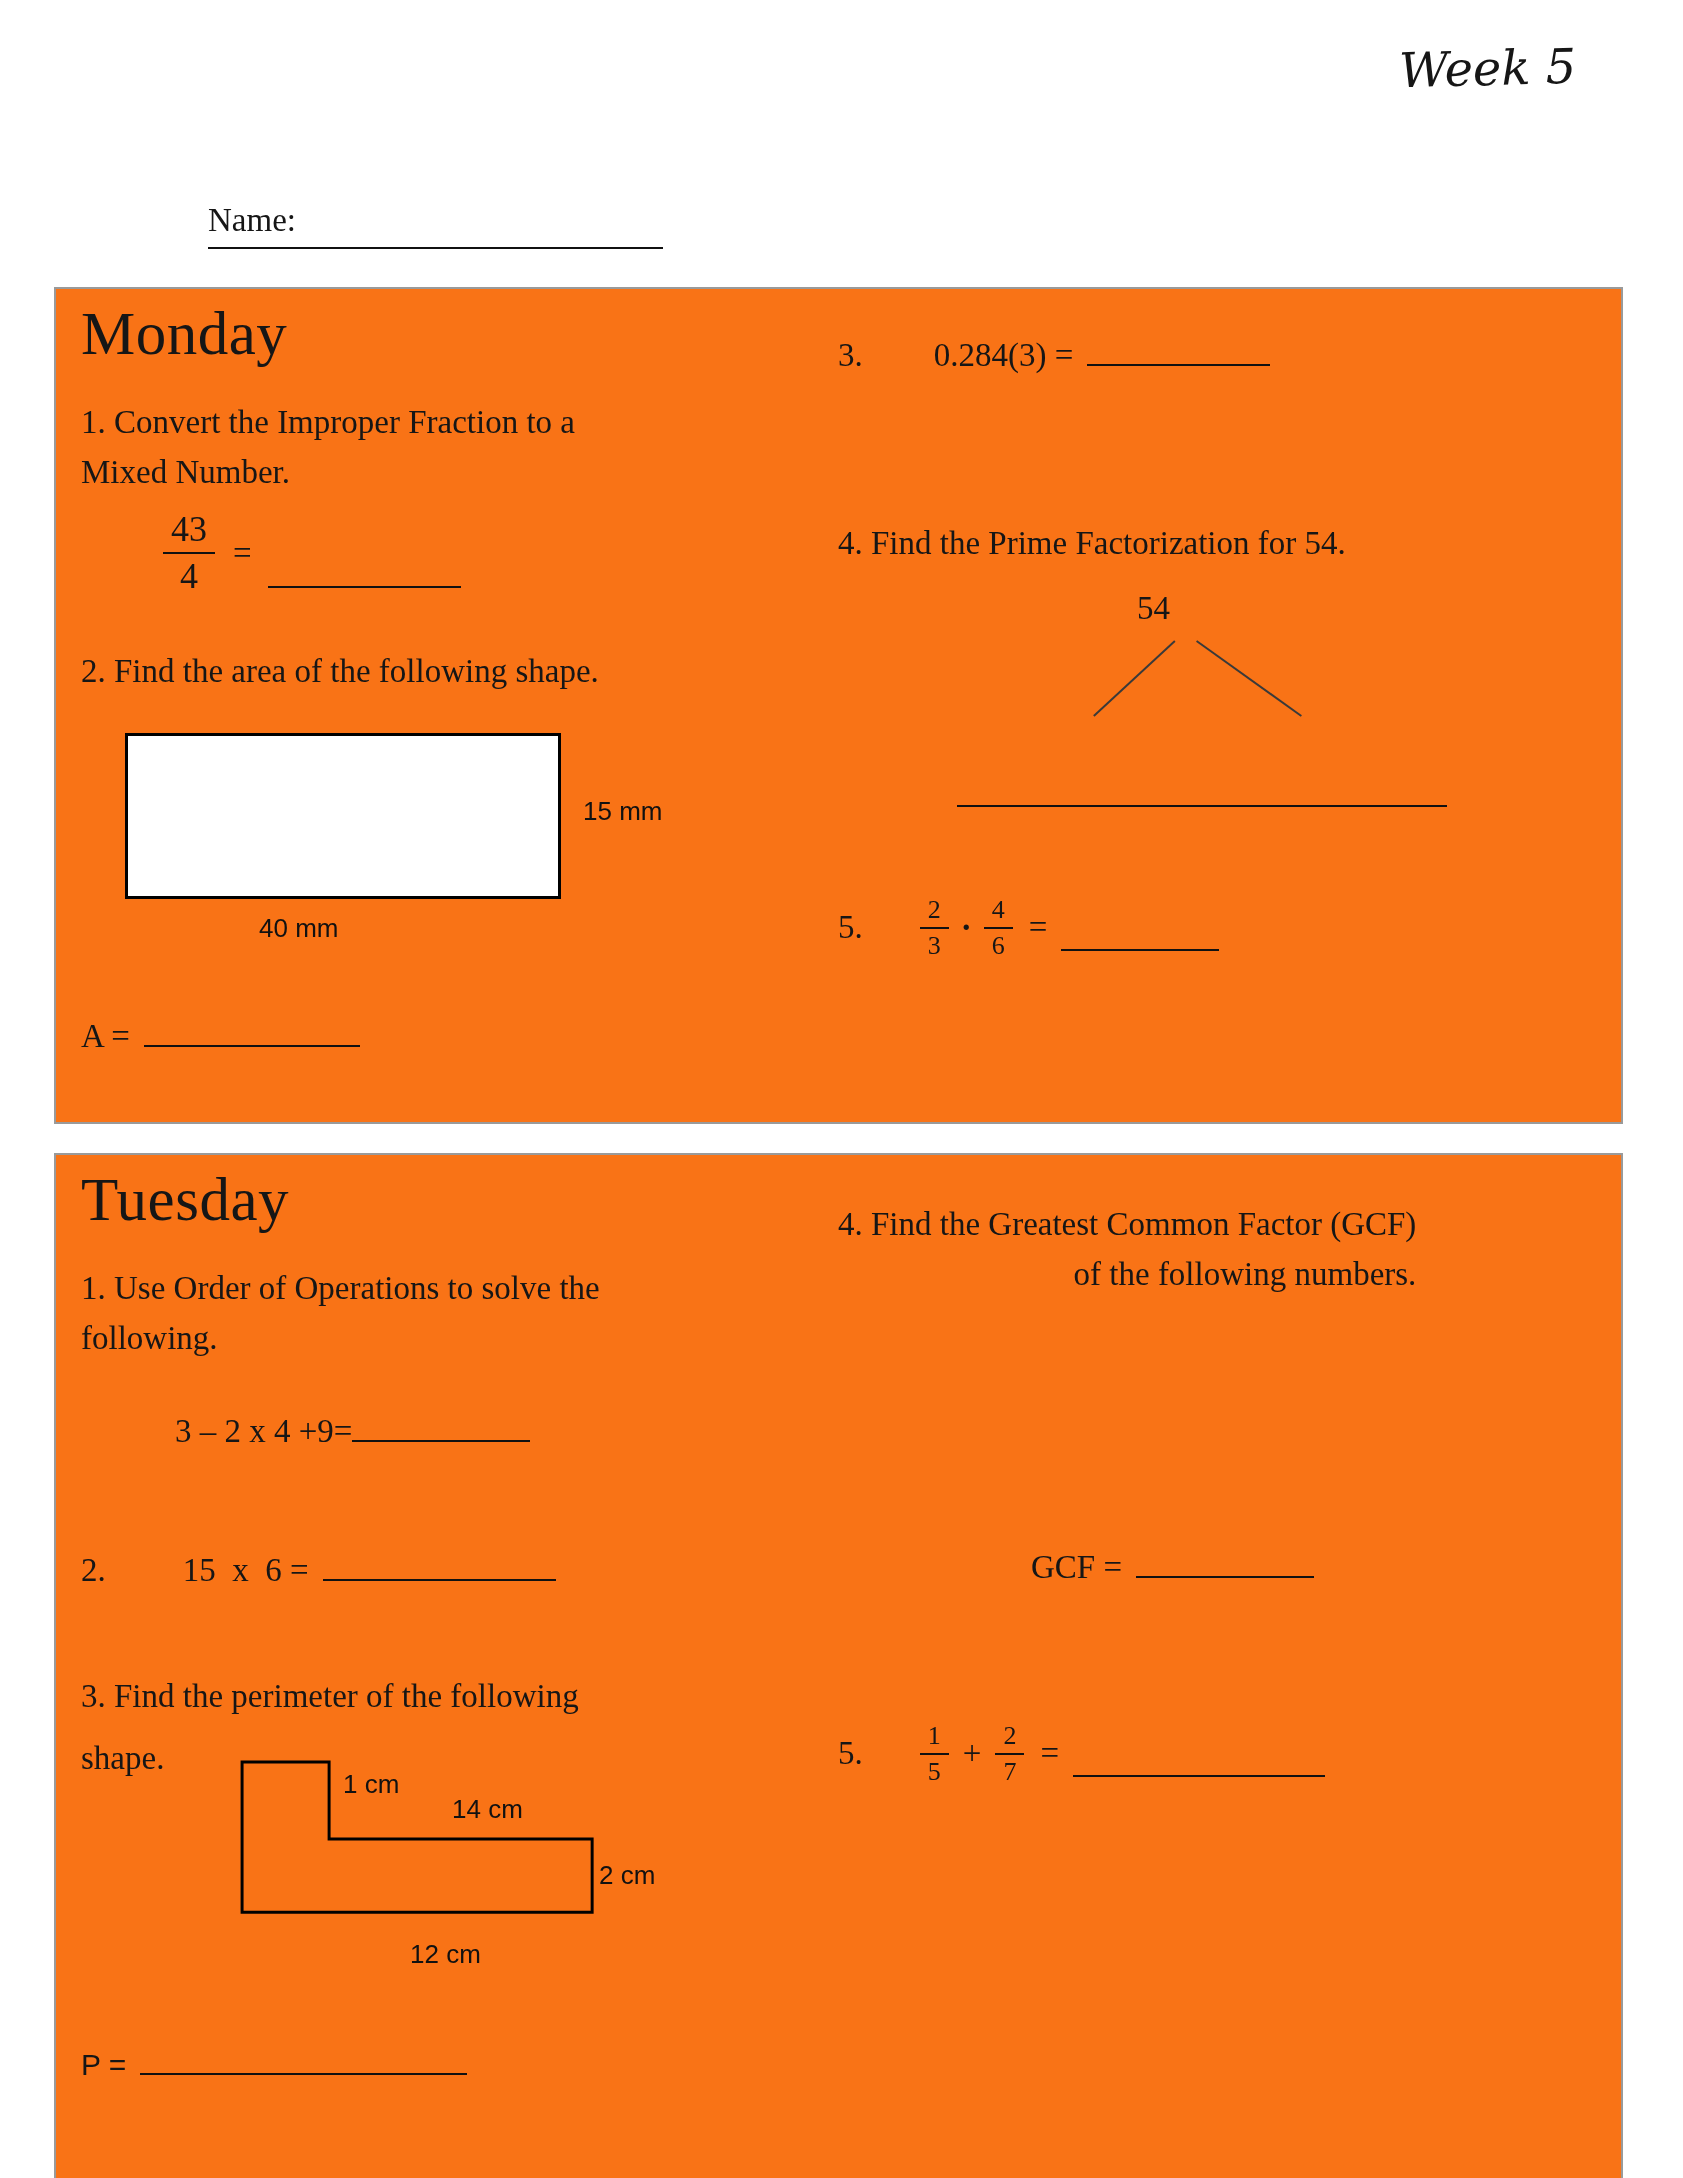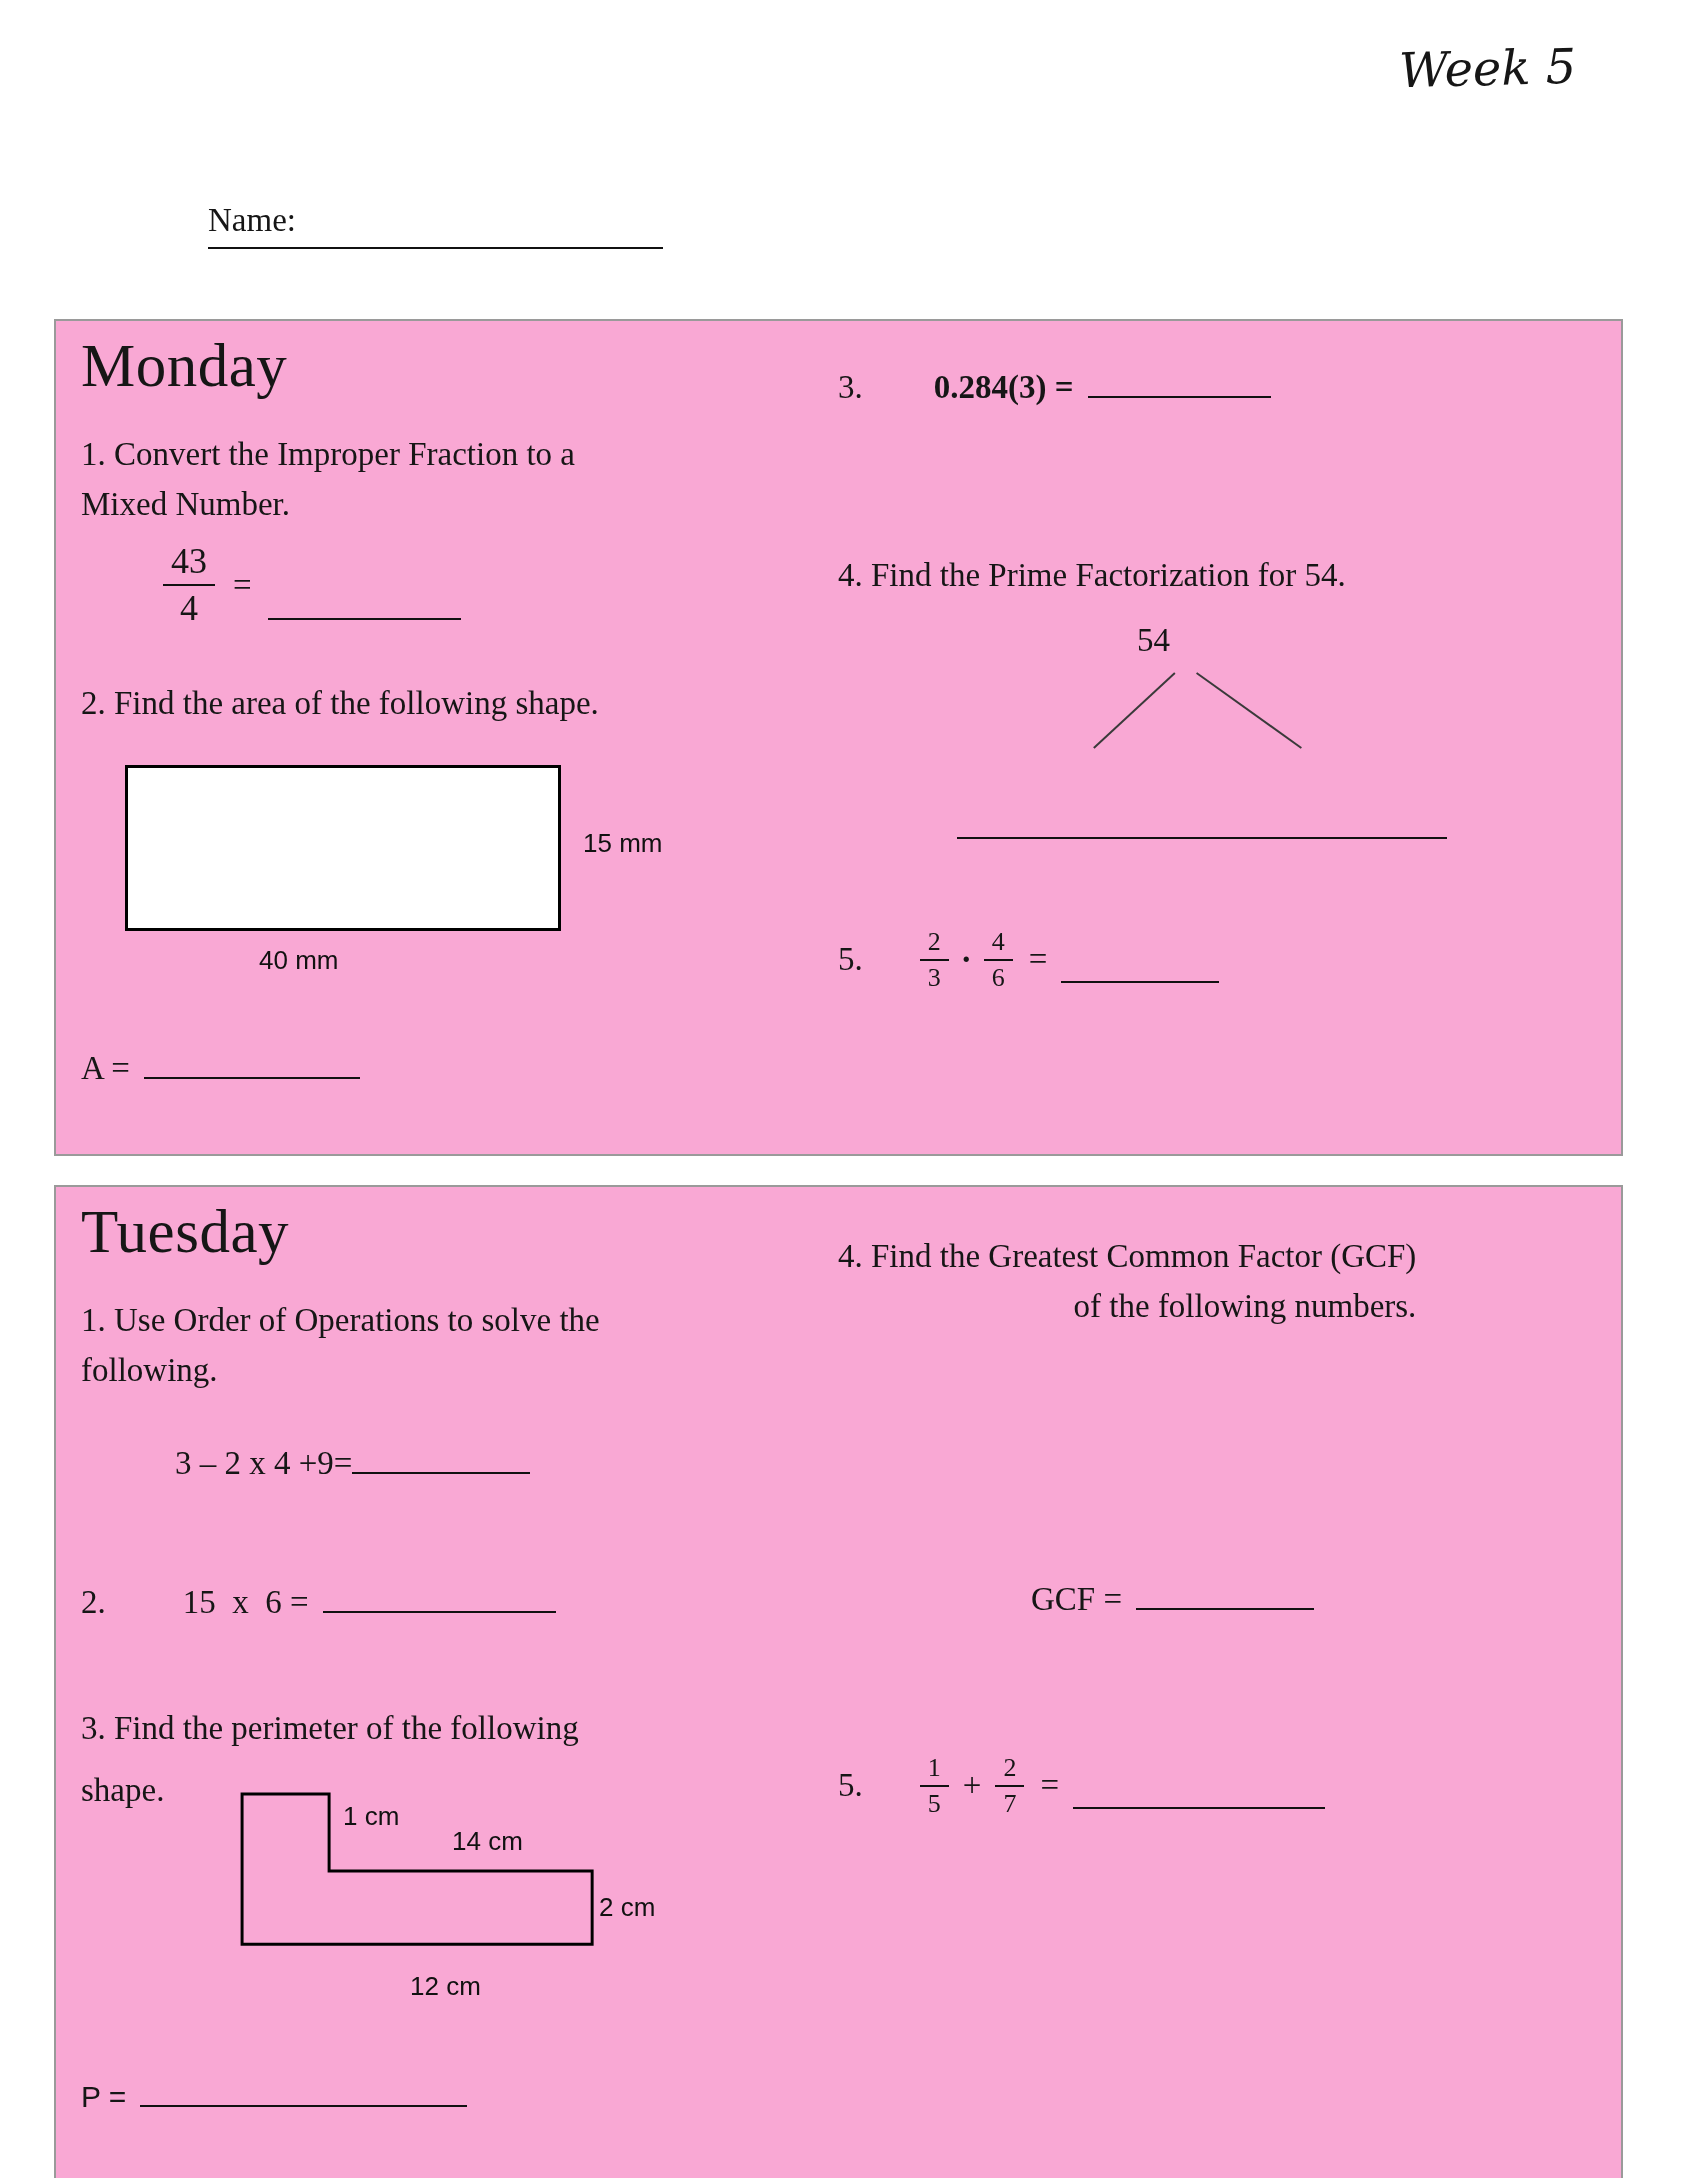--- a/index.html
+++ b/index.html
@@ -3,21 +3,21 @@
 <meta charset="utf-8">
 <style>
   * { margin:0; padding:0; box-sizing:border-box; }
   html,body { background:#ffffff; }
   .page {
     position:relative; width:1683px; height:2178px; overflow:hidden;
     background:#ffffff; color:#161616;
     font-family:"Liberation Serif", serif;
   }
   .abs { position:absolute; }
-  .box { position:absolute; border:2px solid #9a9a9a; background:#f9a8d4;margin-top:32px; }
+  .box { position:absolute; border:2px solid #9a9a9a; background:#f97316; }
   .title { font-size:61px; font-weight:normal; letter-spacing:0.5px; }
   .body-text { font-size:33px; line-height:1.5; }
   .pre { white-space:pre; }
   .blank { display:inline-block; height:3px; border-bottom:2px solid #111; }
   .blank.bold { border-bottom-width:3px; }
   .row { display:flex; align-items:center; }
   .row-base { display:flex; align-items:baseline; }
   .row .blank { align-self:flex-end; margin-bottom:10px; }
   .frac { display:inline-flex; flex-direction:column; align-items:center; line-height:1.15; }
   .frac .num { display:block; padding:0 8px 2px; border-bottom:2px solid #111; }
@@ -70,21 +70,21 @@
     <div class="abs dim-label" style="left:527px; top:507px;">15 mm</div>
     <div class="abs dim-label" style="left:203px; top:624px;">40 mm</div>
 
     <div class="abs row-base" style="left:25px; top:723px;">
       <span class="body-text">A =</span>
       <span class="blank" style="width:216px; margin-left:14px;"></span>
     </div>
 
     <div class="abs row-base" style="left:782px; top:42px;">
       <span class="body-text">3.</span>
-      <span class="body-text" style="margin-left:71px;font-weight:bold;">0.284(3) =</span>
+      <span class="body-text" style="margin-left:71px;">0.284(3) =</span>
       <span class="blank" style="width:183px; margin-left:14px;"></span>
     </div>
 
     <div class="abs body-text" style="left:782px; top:230px;">4. Find the Prime Factorization for 54.</div>
 
     <div class="abs body-text" style="left:1081px; top:295px;">54</div>
 
     <svg class="abs" style="left:1020px; top:348px;" width="257" height="84" viewBox="0 0 260 85">
       <line x1="100" y1="4" x2="18" y2="80" stroke="#3a3a3a" stroke-width="2"></line>
       <line x1="122" y1="4" x2="228" y2="80" stroke="#3a3a3a" stroke-width="2"></line>

